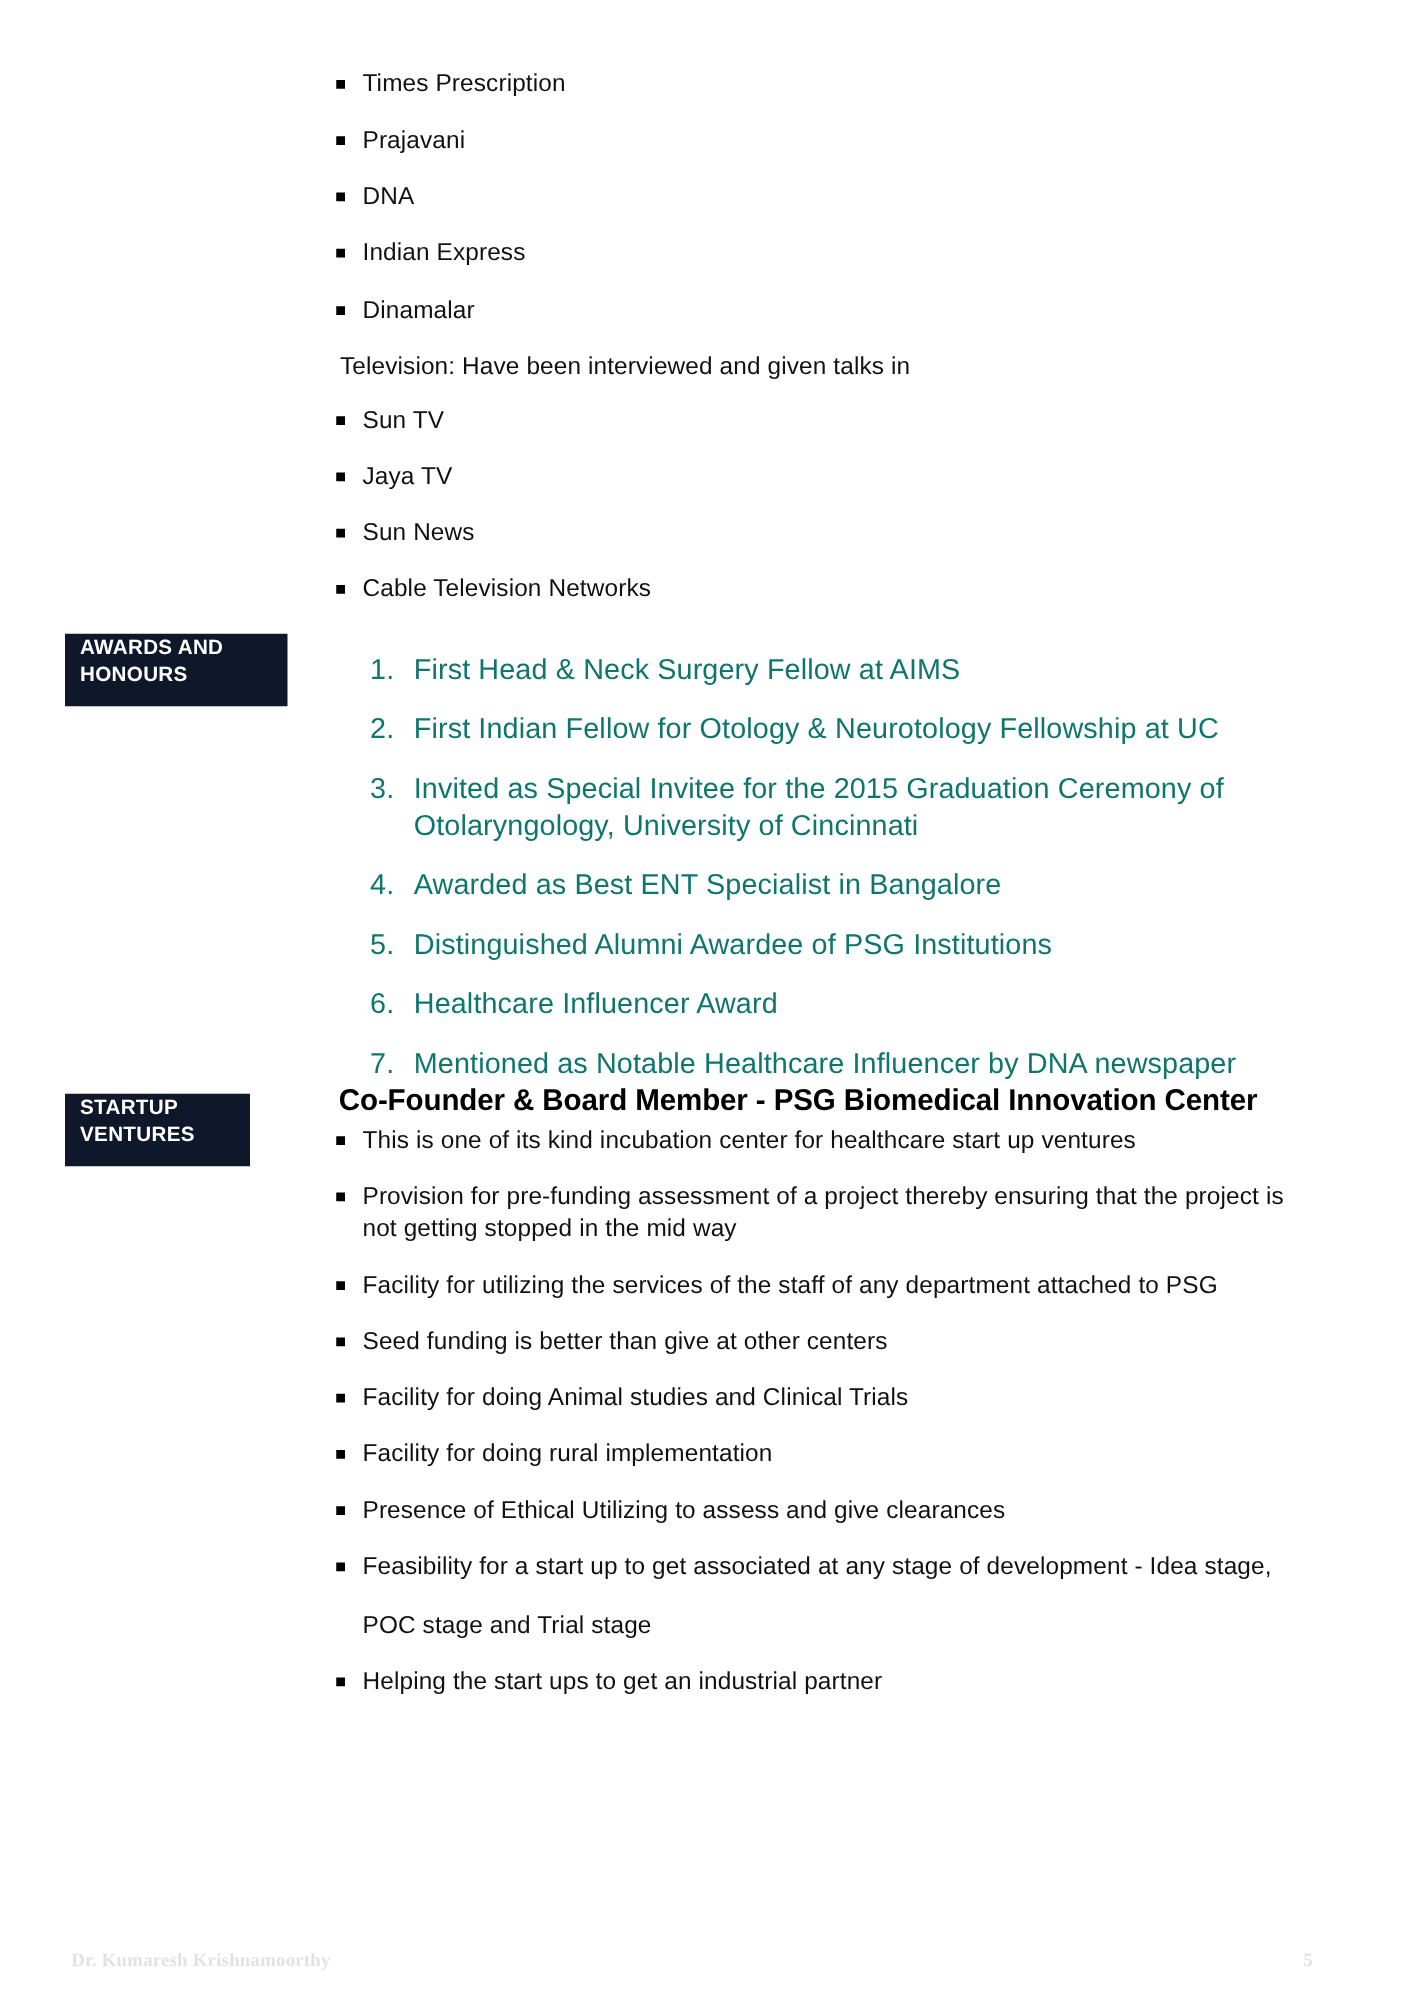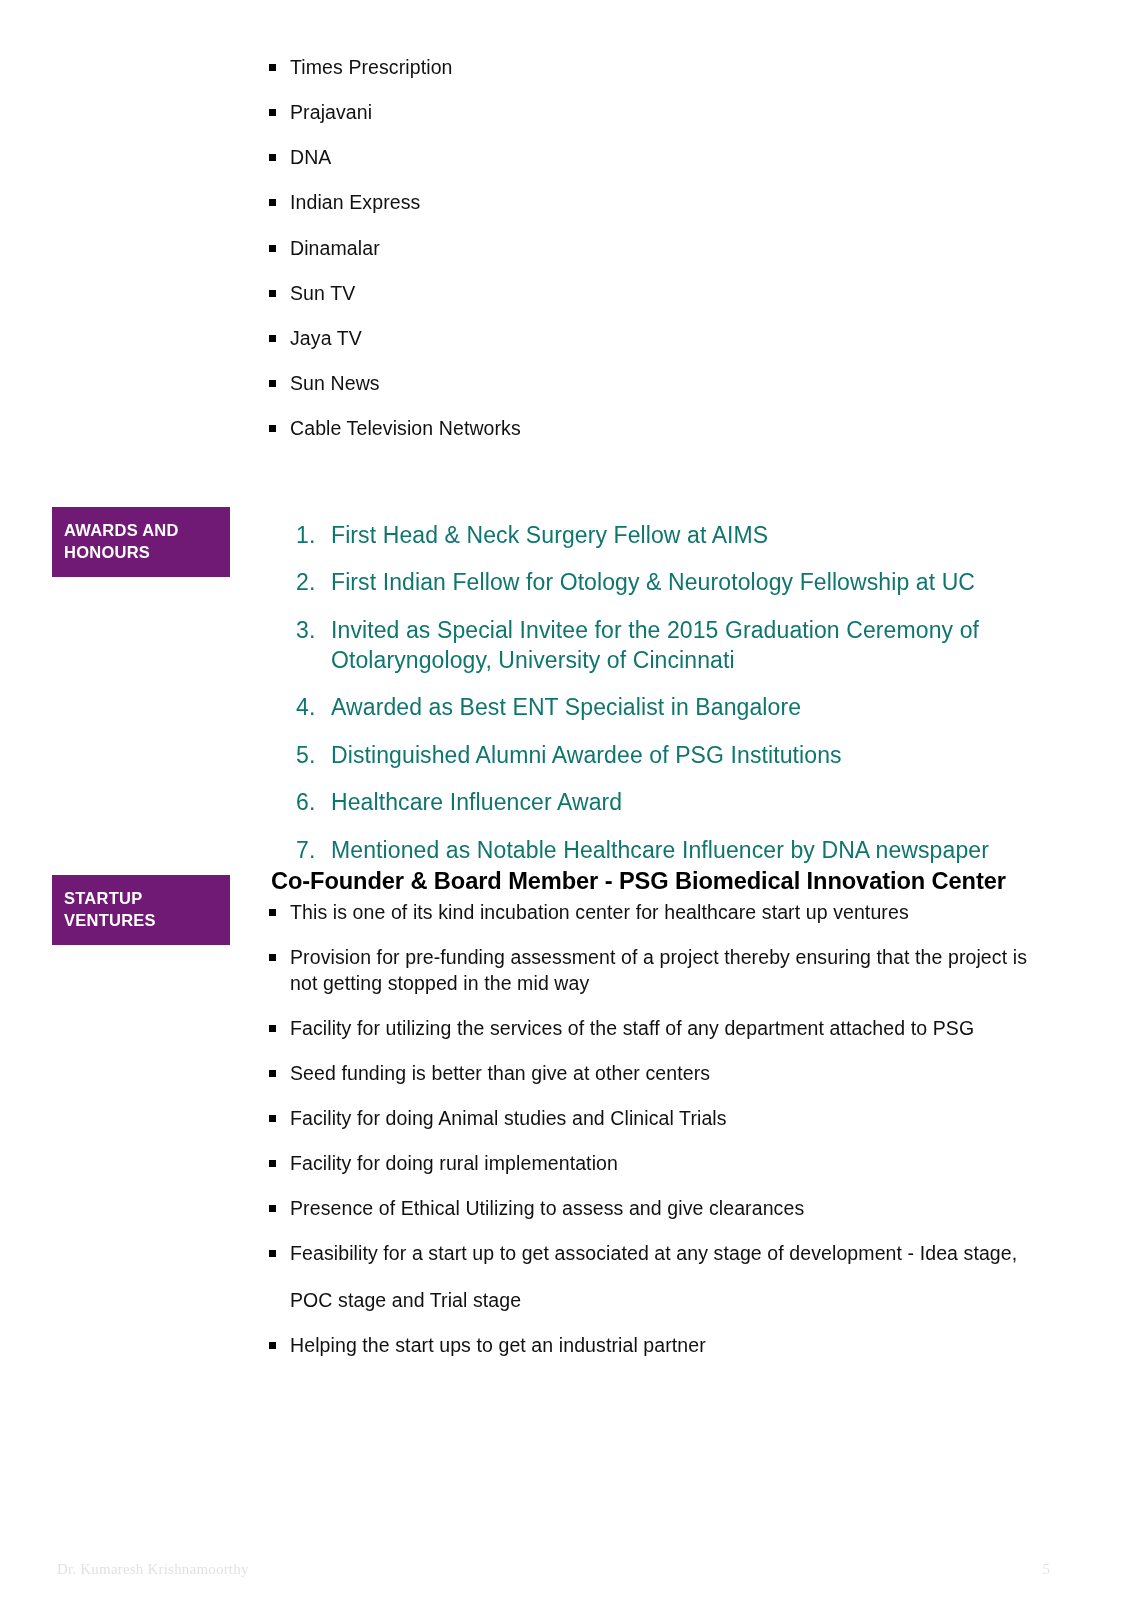--- a/index.html
+++ b/index.html
@@ -61,38 +61,38 @@
     font-size: 19.5px;
     line-height: 1.34;
     color: #111;
     margin: 0 0 17px 13px;
     letter-spacing: 0.1px;
   }
 
   
   .sec-tag {
     position: absolute;
-    background: #701a75;
+    background: #0f172a;
     color: #ffffff;
     font-weight: bold;
     font-size: 16.5px;
     line-height: 1.35;
     letter-spacing: 0.25px;
-    padding: 12px 10px 13px 12px;
+    padding: 0 10px 13px 12px;
     box-sizing: border-box;
   }
   #tag-awards {
     left: 52px;
     top: 491px;
     width: 178px;
   }
   #tag-startup {
     left: 52px;
     top: 859px;
-    width: 178px;
+    width: 148px;
   }
   .sec-tag .tag-line { display: block; white-space: nowrap; }
 
   
   .awards-block {
     position: absolute;
     left: 296px;
     top: 504px;
     width: 760px;
   }
@@ -150,20 +150,21 @@
     margin-top: 20px;
   }
 
   
   .footer {
     position: absolute;
     left: 0;
     top: 1545px;
     width: 1108px;
     height: 40px;
+    font-weight: bold;
   }
   .footer-name {
     position: absolute;
     left: 57px;
     top: 0;
     font-family: "Liberation Serif", serif;
     font-size: 15px;
     color: #e2e2e2;
     letter-spacing: 0.2px;
   }
@@ -184,20 +185,21 @@
   <div class="media-block">
 
     <ul class="blist">
       <li>Times Prescription</li>
       <li>Prajavani</li>
       <li>DNA</li>
       <li>Indian Express</li>
       <li>Dinamalar</li>
     </ul>
 
+    <p class="tv-lead">Television:  Have been interviewed and given talks in</p>
 
     <ul class="blist">
       <li>Sun TV</li>
       <li>Jaya TV</li>
       <li>Sun News</li>
       <li>Cable Television Networks</li>
     </ul>
 
   </div>
 

